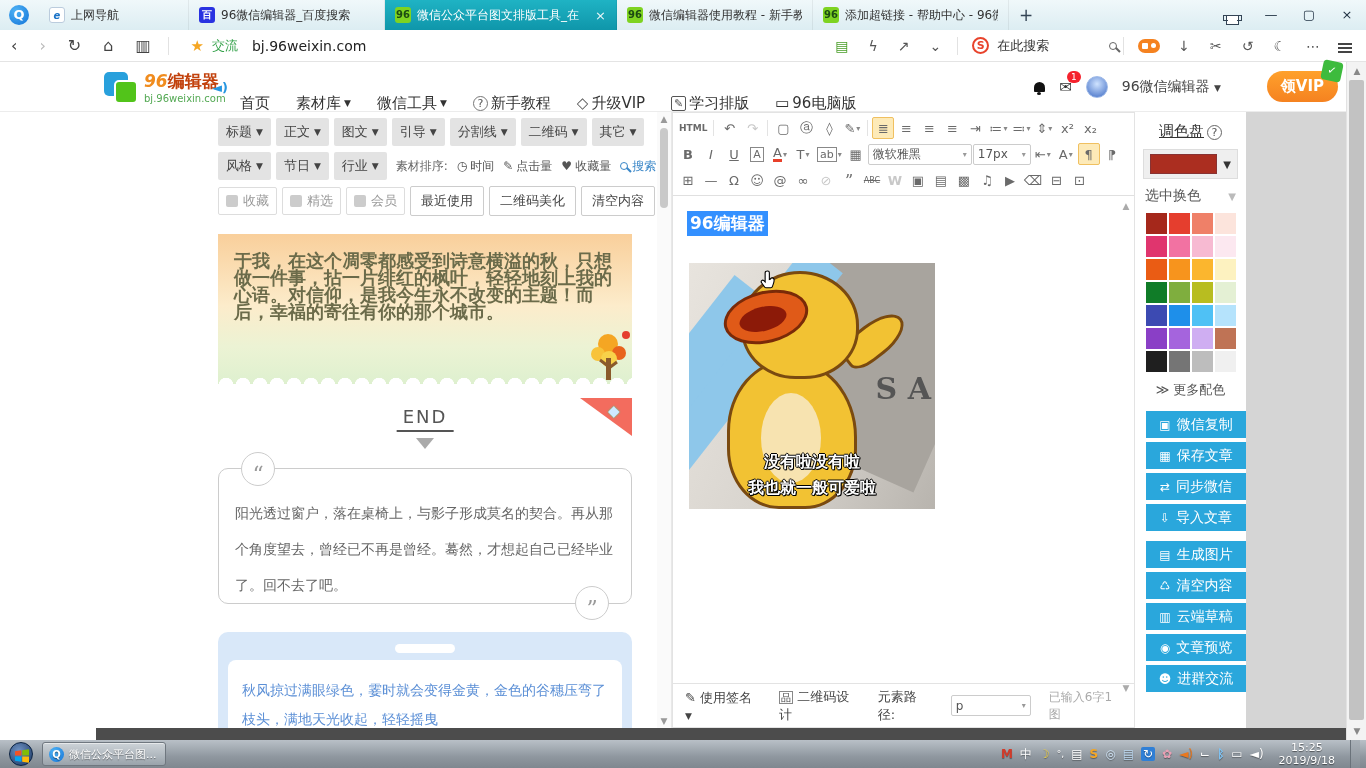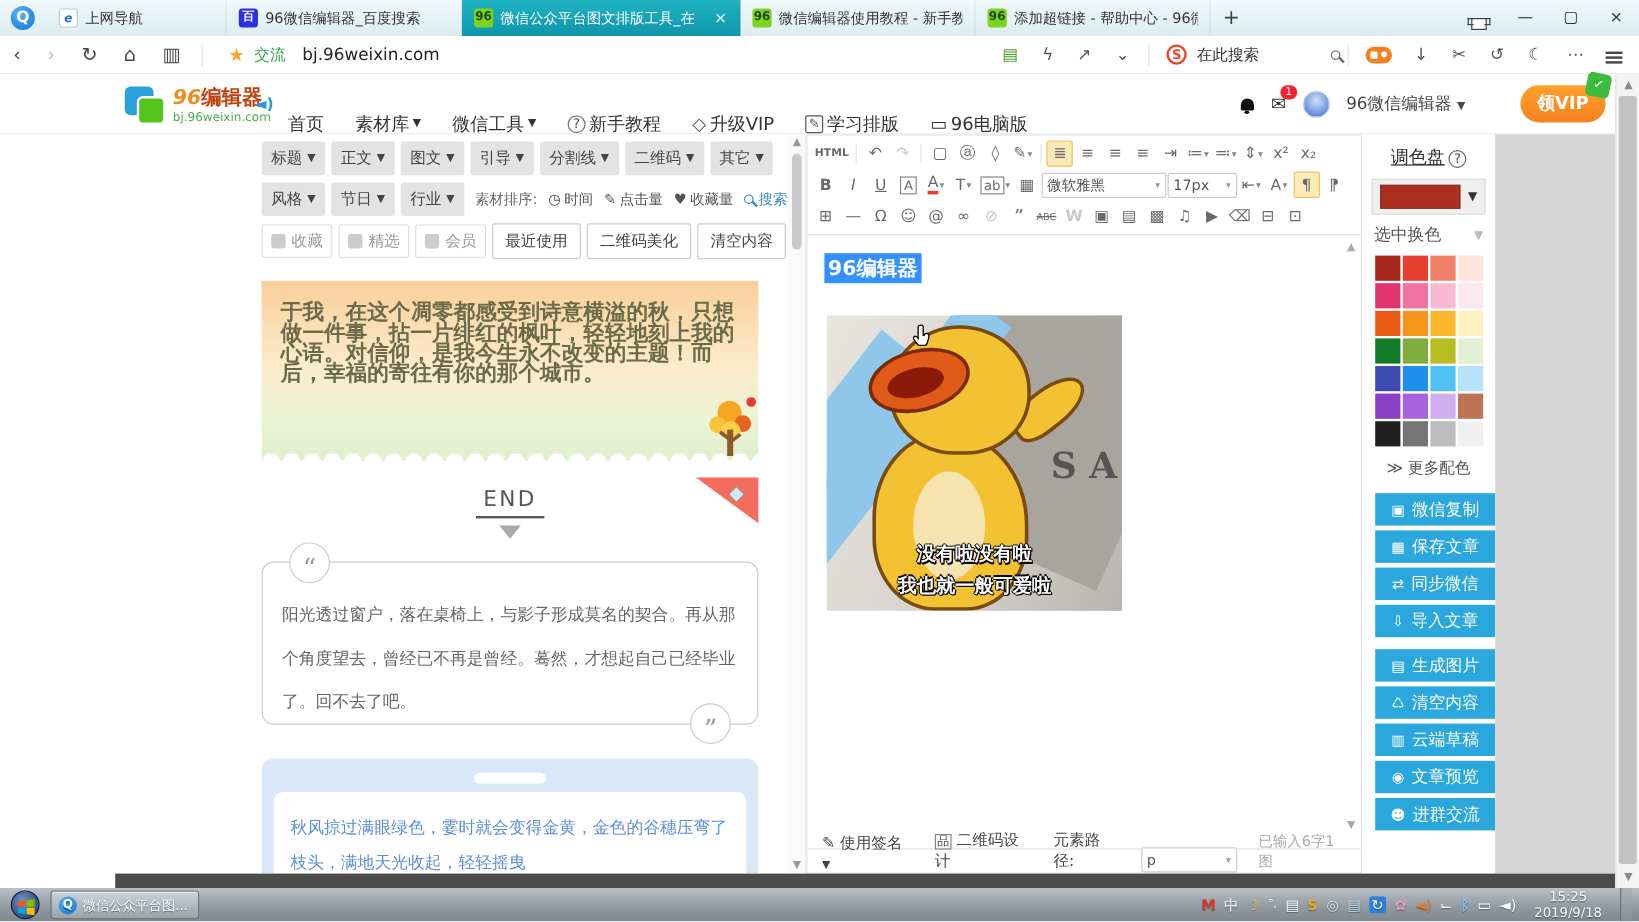--- a/index.html
+++ b/index.html
@@ -134,21 +134,21 @@
   .duck .belly { position:absolute; left:72px; top:130px; width:60px; height:90px; background:#f7e3b0; border-radius:50%; }
   .duck .head { position:absolute; left:52px; top:8px; width:118px; height:108px; background:#f2c233; border-radius:50% 50% 46% 46%; border:3px solid #7a4a10; }
   .duck .beak { position:absolute; left:34px; top:28px; width:86px; height:52px; background:#e05a18; border-radius:50%; border:3px solid #7a2a08; transform:rotate(-14deg); }
   .duck .mouth { position:absolute; left:50px; top:44px; width:48px; height:24px; background:#8c1a08; border-radius:50%; transform:rotate(-14deg); }
   .duck .arm { position:absolute; left:150px; top:60px; width:70px; height:34px; background:#f2c233; border:3px solid #7a4a10; border-radius:40% 60% 60% 40%; transform:rotate(-38deg); }
   .duck .sa { position:absolute; right:4px; top:110px; color:#555; font-weight:bold; font-size:30px; line-height:32px; font-family:"DejaVu Serif",serif; }
   .cap { position:absolute; left:0; right:0; text-align:center; color:#fff; font-size:16px; font-weight:bold; text-shadow:-1px 0 #000,1px 0 #000,0 -1px #000,0 1px #000,1px 1px #000; }
   .cap1 { bottom:36px; } .cap2 { bottom:10px; }
   .wm { position:absolute; right:4px; bottom:2px; font-size:7px; color:#ddd; text-shadow:0 0 1px #555; }
   .cursor { position:absolute; left:70px; top:6px; width:22px; height:26px; }
-  .efooter { position:absolute; left:0; right:0; bottom:0; height:20px; border-top:1px solid #e3e3e3; display:flex; align-items:flex-end; padding:0 12px; gap:18px; font-size:13px; color:#444; }
+  .efooter { position:absolute; left:0; right:0; bottom:0; height:44px; border-top:1px solid #e3e3e3; display:flex; align-items:center; padding:0 12px; gap:18px; font-size:13px; color:#444; }
   .efooter .count { margin-left:auto; color:#aaa; font-size:12px; }
   .escroll-up,.escroll-dn { position:absolute; right:2px; width:12px; text-align:center; font-size:9px; color:#aaa; }
 
   
   .rpanel { position:absolute; left:1135px; top:112px; width:111px; bottom:40px; background:#fff; }
   .pal-title { text-align:center; font-size:15px; color:#333; padding-top:10px;text-decoration:underline; }
   .pal-q { display:inline-block; width:15px; height:15px; border:1px solid #666; border-radius:50%; font-size:11px; line-height:13px; text-align:center; margin-left:3px; color:#555; }
   .pal-cur { margin:8px 8px 0; background:#efefef; border:1px solid #ddd; height:30px; display:flex; align-items:center; padding:0 6px; gap:6px; }
   .pal-swatch-cur { flex:1; height:20px; border:1px solid #833; }
   .pal-caret { font-size:10px; color:#333; }

